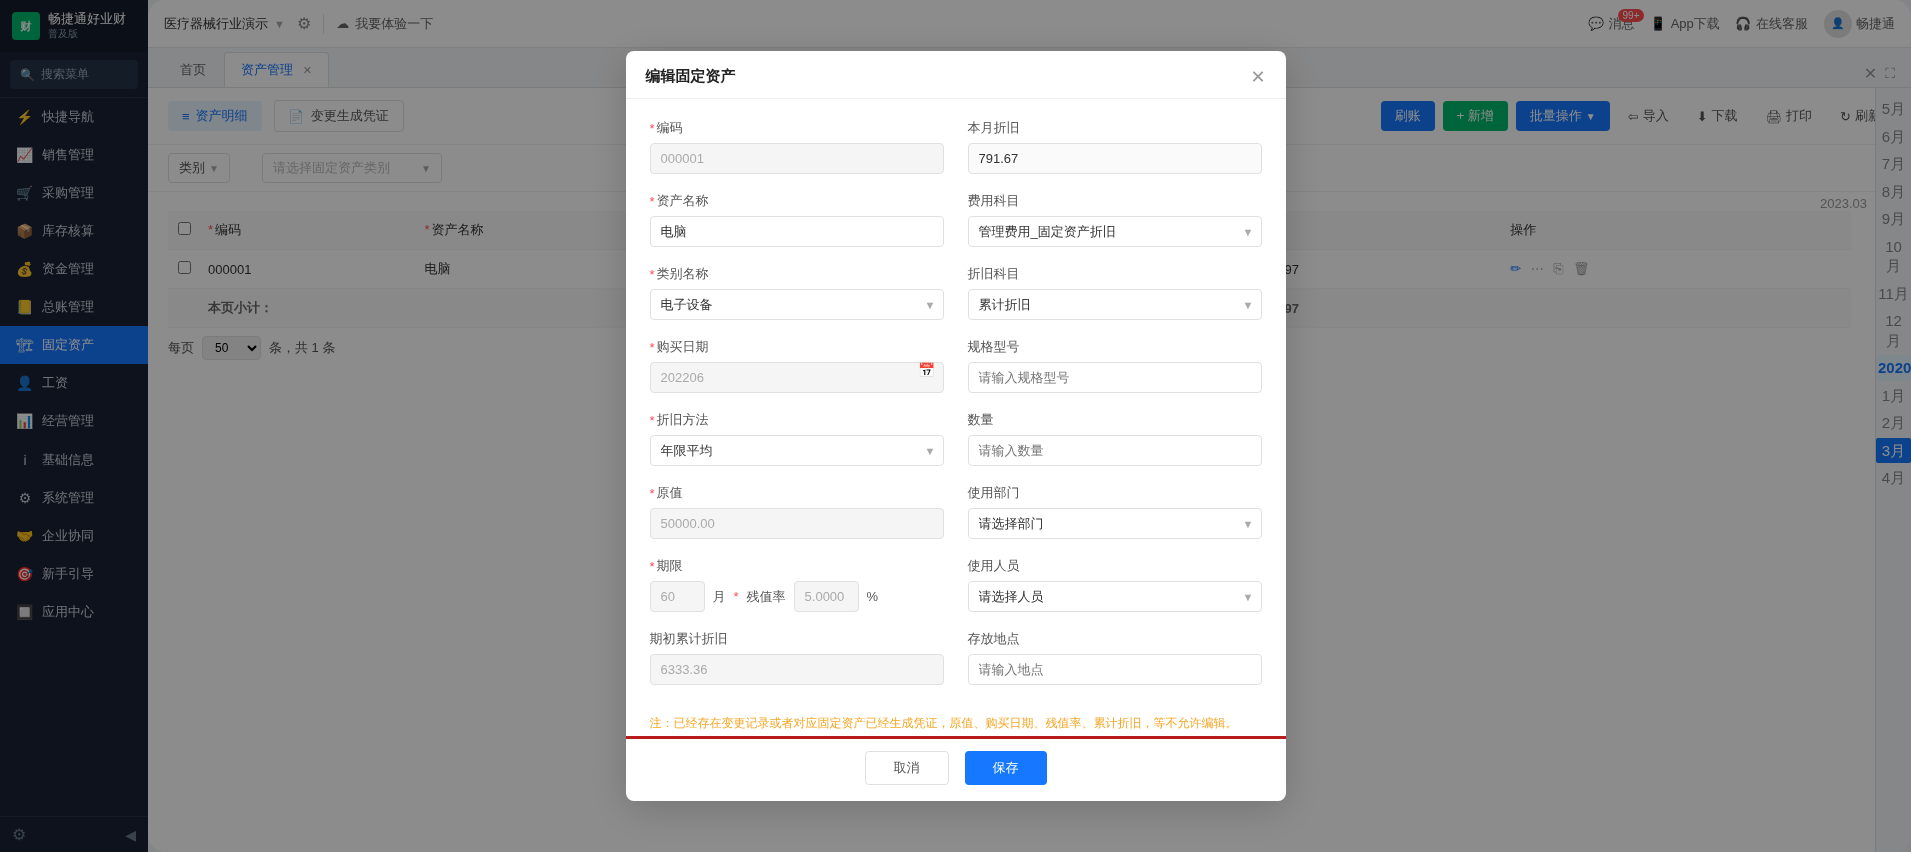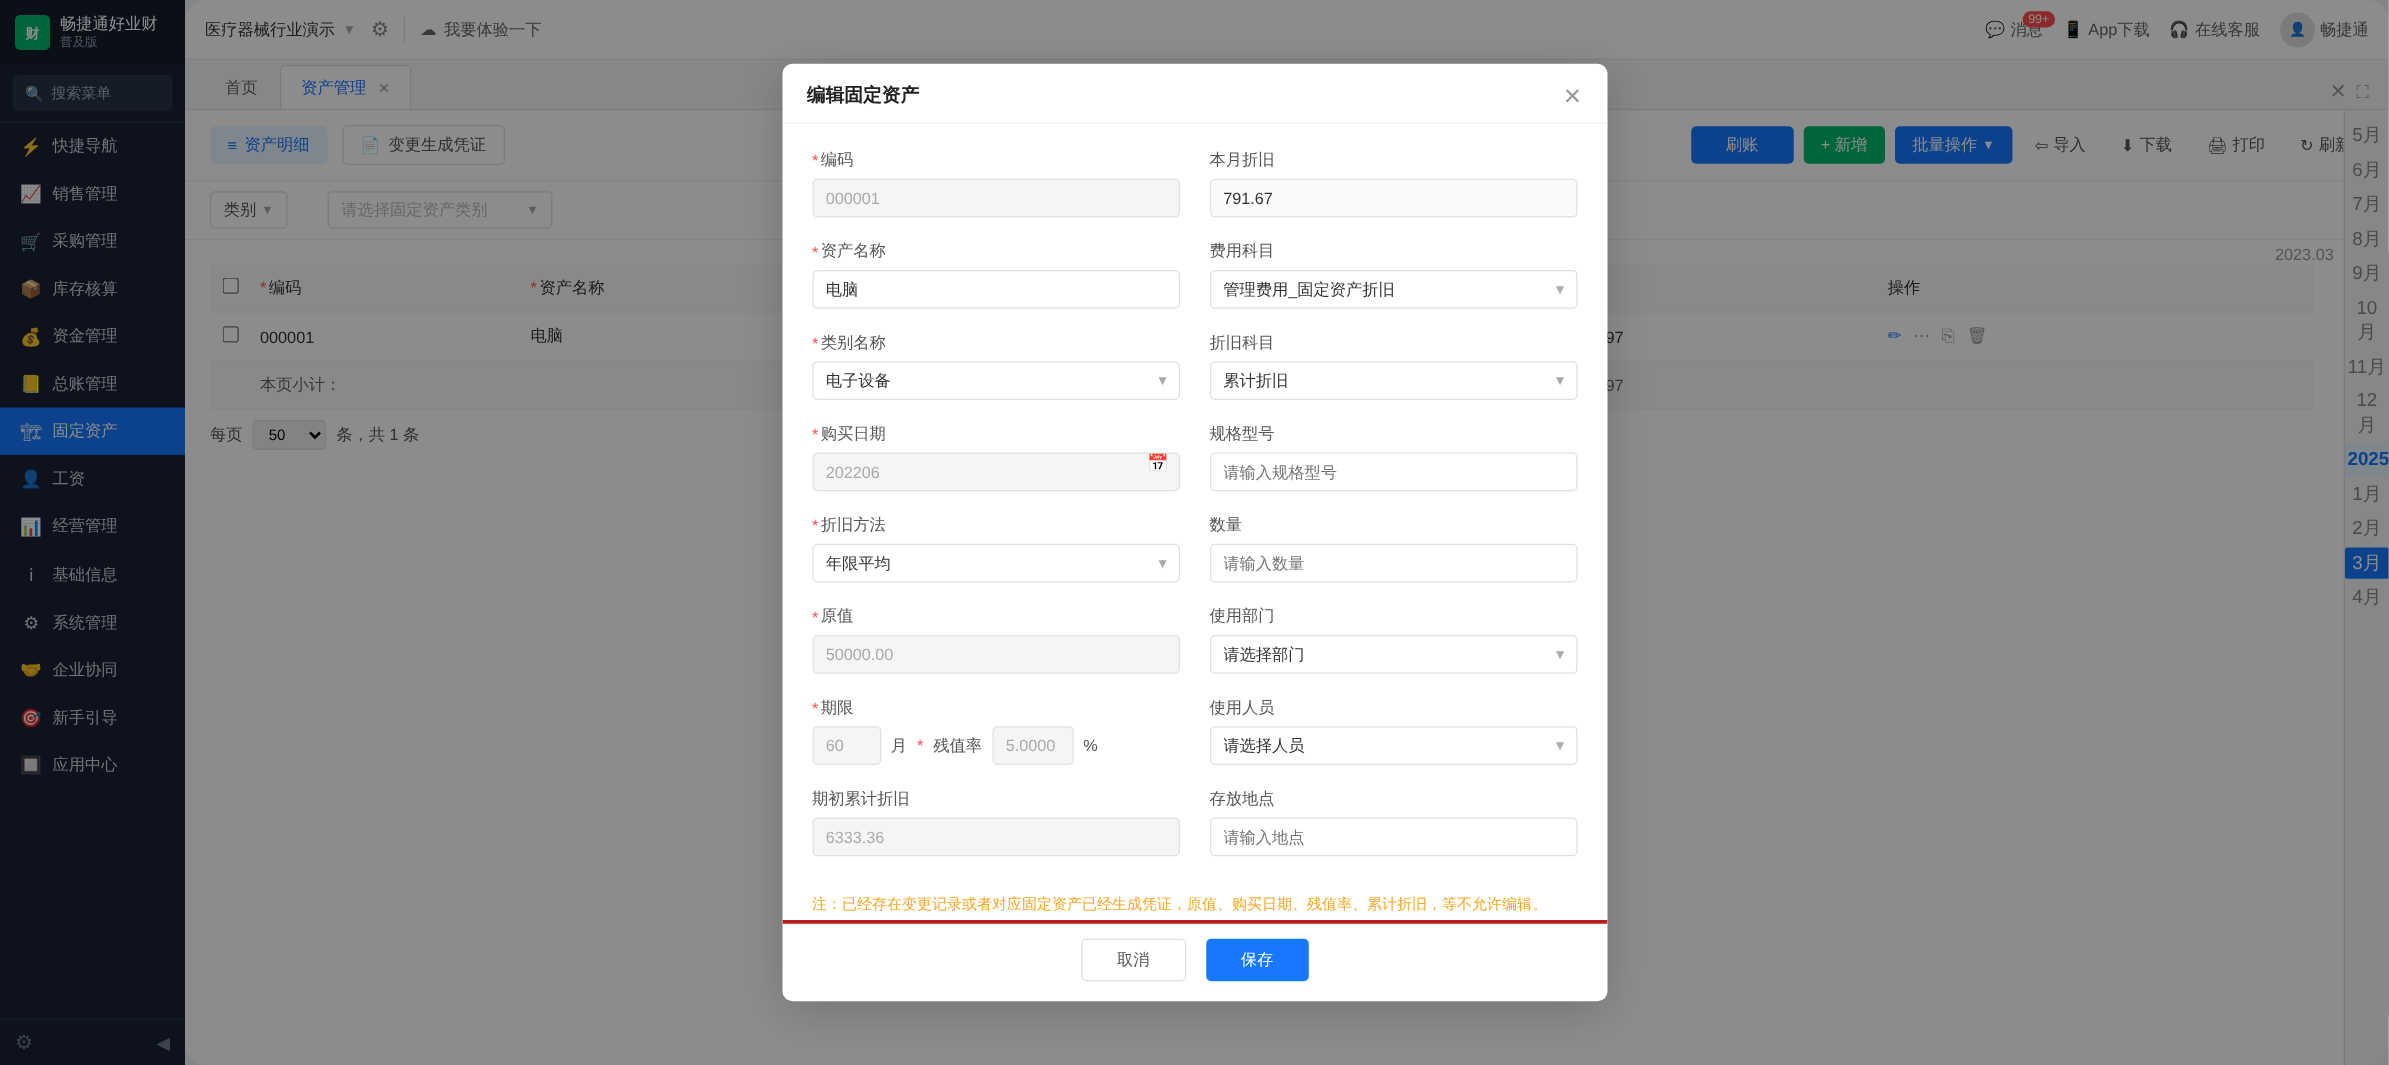--- a/index.html
+++ b/index.html
@@ -139,21 +139,21 @@
       display: flex; align-items: center; gap: 6px;
       padding: 6px 14px;
       background: transparent;
       color: #555;
       border-radius: 4px;
       font-size: 13px;
       cursor: pointer;
       border: 1px solid #e0e0e0;
     }
     .page-header-right { margin-left: auto; display: flex; align-items: center; gap: 8px; }
-    .btn-reconcile { background: #1677ff; color: #fff; border: none; border-radius: 4px; padding: 6px 28px; font-size: 13px; cursor: pointer; margin-left: 22px; }
+    .btn-reconcile { background: #1677ff; color: #fff; border: none; border-radius: 4px; padding: 6px 14px; font-size: 13px; cursor: pointer; margin-left: 22px; }
     .btn-new { background: #00b96b; color: #fff; border: none; border-radius: 4px; padding: 6px 14px; font-size: 13px; cursor: pointer; display: flex; align-items: center; gap: 4px; }
     .btn-batch { background: #1677ff; color: #fff; border: none; border-radius: 4px; padding: 6px 14px; font-size: 13px; cursor: pointer; display: flex; align-items: center; gap: 4px; }
     .btn-icon { background: transparent; color: #555; border: none; padding: 6px 10px; font-size: 13px; cursor: pointer; display: flex; align-items: center; gap: 4px; }
 
     
     .filter-bar {
       padding: 8px 20px;
       display: flex;
       align-items: center;
       gap: 8px;
@@ -193,21 +193,21 @@
       color: #333;
       font-weight: 500;
       white-space: nowrap;
     }
     thead th .required { color: #ff4d4f; margin-right: 2px; }
     tbody td {
       border-bottom: 1px solid #f5f5f5;
       padding: 10px 8px;
       color: #333;
     }
-    .subtotal-row td { background: #fafafa; color: #666; }
+    .subtotal-row td { background: #fafafa; color: #666; font-weight: bold; }
     .checkbox-cell { width: 32px; text-align: center; }
 
     
     .timeline {
       position: absolute;
       right: 0;
       top: 0;
       width: 36px;
       background: #f5f6f8;
       border-left: 1px solid #e0e0e0;
@@ -582,21 +582,21 @@
 
     <div class="timeline">
       <div class="timeline-item">5月</div>
       <div class="timeline-item">6月</div>
       <div class="timeline-item">7月</div>
       <div class="timeline-item">8月</div>
       <div class="timeline-item">9月</div>
       <div class="timeline-item">10月</div>
       <div class="timeline-item">11月</div>
       <div class="timeline-item">12月</div>
-      <div class="timeline-item" style="background:#e6f7ff;color:#1677ff;border-radius:2px;font-weight:bold;">2025</div>
+      <div class="timeline-item" style="background:#e6f7ff;color:#1677ff;border-radius:2px;font-weight:bold;">2020</div>
       <div class="timeline-item">1月</div>
       <div class="timeline-item">2月</div>
       <div class="timeline-item highlight active-month">3月</div>
       <div class="timeline-item">4月</div>
     </div>
   </div>
 </div>
 
 <div class="modal-overlay">
   <div class="modal">

